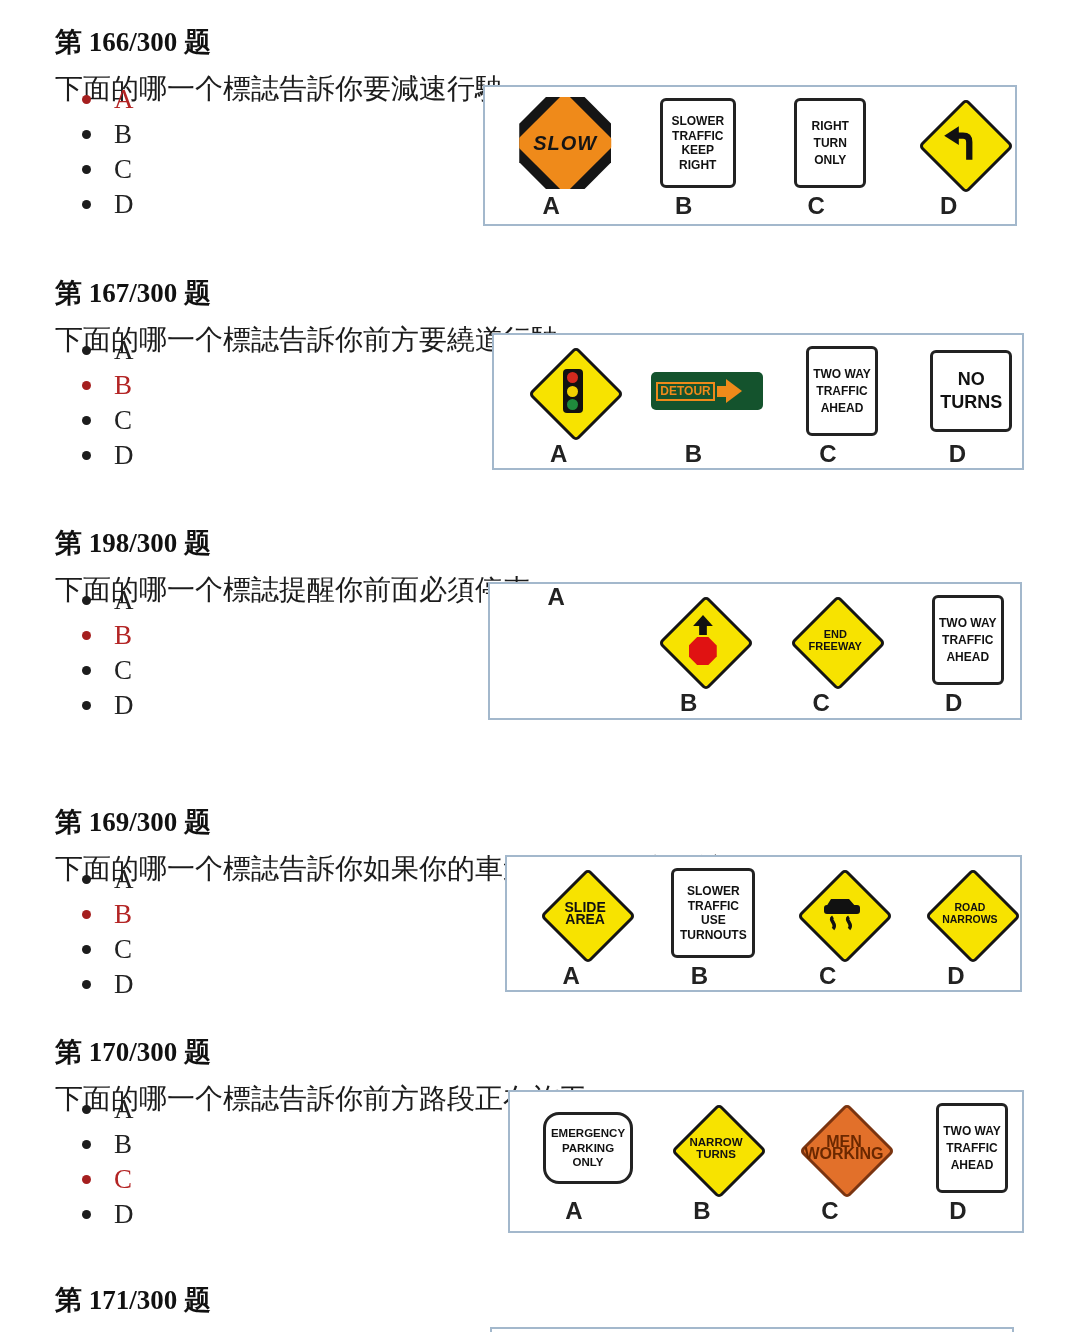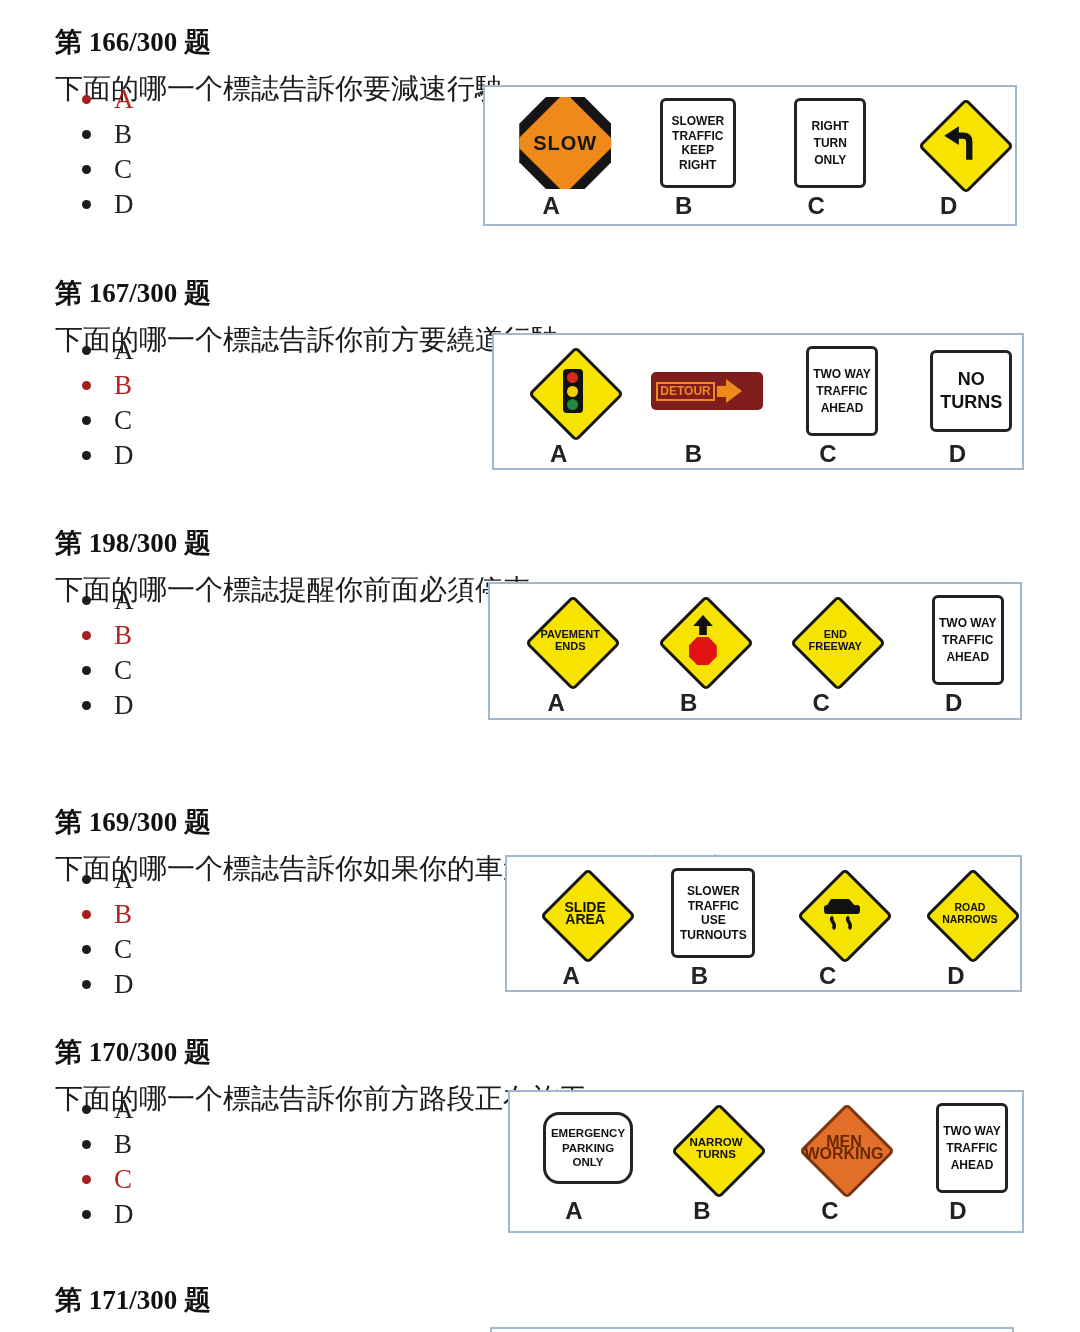--- a/index.html
+++ b/index.html
@@ -39,30 +39,30 @@
   .r3 { width:66px; height:84px; font-size:12px; line-height:17px; }
   .big { width:76px; height:76px; font-size:18px; line-height:23px; }
   .wide { width:84px; height:66px; font-size:11.5px; line-height:14.5px;border-radius:16px; }
 
   
   .slowsign { position:relative; width:92px; height:92px; flex:none; background:#151515;
     clip-path:polygon(29% 0,71% 0,100% 29%,100% 71%,71% 100%,29% 100%,0 71%,0 29%); }
   .odiamond { position:absolute; left:50%; top:50%; width:72px; height:72px; margin:-36px 0 0 -36px;
     transform:rotate(45deg); background:#ef8a1a; }
   .slowtext { position:absolute; inset:0; display:flex; align-items:center; justify-content:center;
-    font-family:"Liberation Sans","DejaVu Sans",sans-serif; font-weight:bold; font-size:20px; letter-spacing:1px; color:#151515; }
+    font-family:"Liberation Sans","DejaVu Sans",sans-serif; font-weight:bold; font-size:20px; letter-spacing:1px; color:#151515;font-style:italic; }
 
   
   .siglight { width:20px; height:44px; background:#111; border-radius:4px; display:flex; flex-direction:column;
     align-items:center; justify-content:space-evenly; z-index:2; }
   .siglight i { width:11px; height:11px; border-radius:50%; }
   .lr { background:#d42a1e; } .ly { background:#f0d000; } .lg { background:#1f8a3c; }
 
   
-  .detour { width:102px; height:38px; background:#7f1d1d; border-radius:5px; display:flex; align-items:center;
+  .detour { width:102px; height:38px; background:#14532d; border-radius:5px; display:flex; align-items:center;
     padding:0 5px; flex:none; }
   .dt { font-family:"Liberation Sans","DejaVu Sans",sans-serif; font-weight:bold; font-size:12px; color:#ef8a1a;
     border:2px solid #ef8a1a; padding:1px 2px; line-height:13px; }
   .darrow { display:flex; align-items:center; margin-left:2px; }
   .stem { width:9px; height:11px; background:#ef8a1a; }
   .tri { width:0; height:0; border-left:16px solid #ef8a1a; border-top:12px solid transparent; border-bottom:12px solid transparent; }
 
   
   .stopahead { display:flex; flex-direction:column; align-items:center; gap:2px; z-index:2; }
   .redoct { width:28px; height:28px; background:#e01212;
@@ -229,29 +229,20 @@
         <span class="bullet"></span>
         <span>C</span>
       </li>
     <li>
         <span class="bullet"></span>
         <span>D</span>
       </li>
   </ul>
   <div class="sbox" style="left:488px; top:79px; width:530px; height:134px">
     <div class="cell">
-      <div class="signwrap">
-        <div class="diamond">
-          <div class="dshape"></div>
-          <div class="stext">
-            <span>PAVEMENT</span>
-            <span>ENDS</span>
-          </div>
-        </div>
-      </div>
       <div class="slabel">A</div>
     </div>
     <div class="cell">
       <div class="signwrap">
         <div class="diamond">
           <div class="dshape"></div>
           <div class="stext">
             <div class="stopahead">
               <svg viewBox="0 0 20 18" width="22" height="20">
                   <path d="M10 0 L19 10 H13.5 V18 H6.5 V10 H1 Z" fill="#111"></path>

